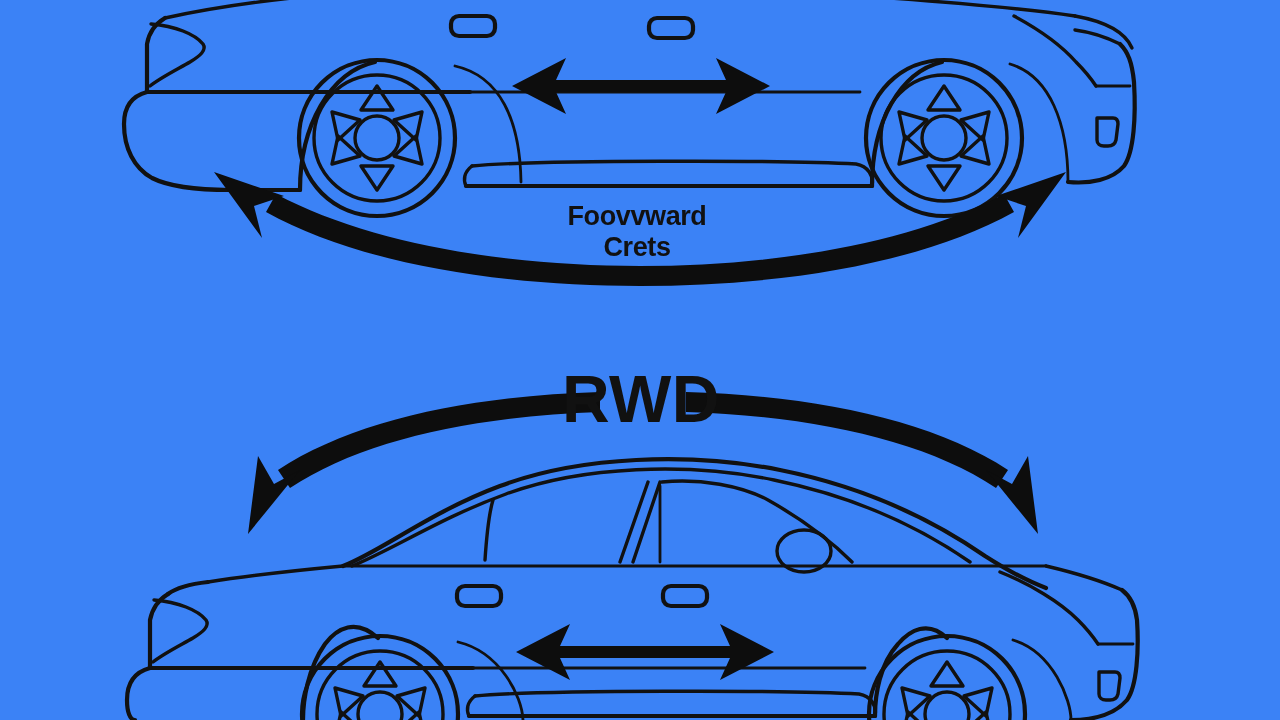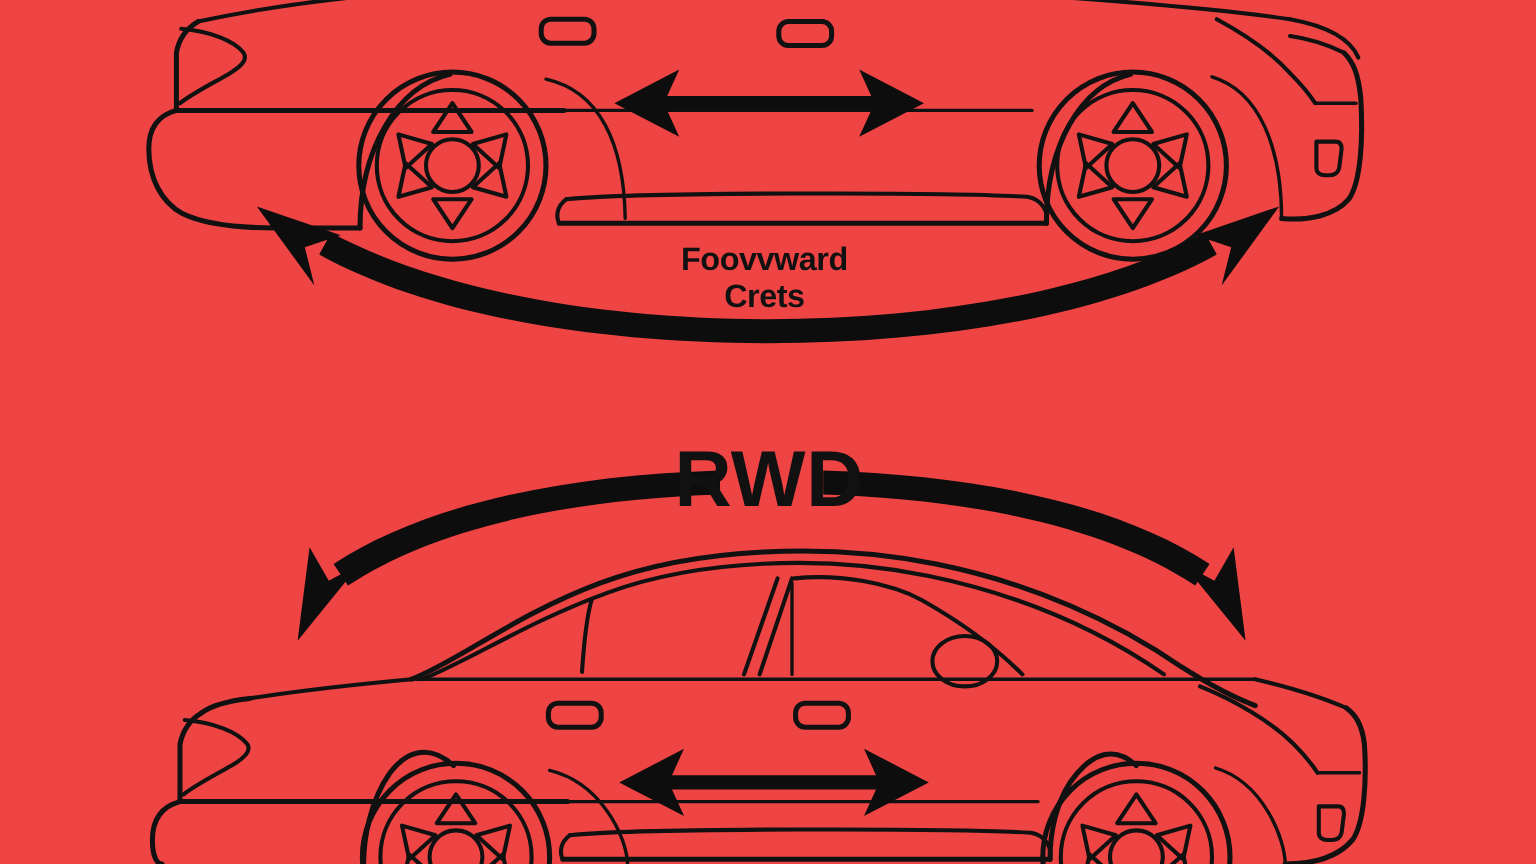--- a/index.html
+++ b/index.html
@@ -11,21 +11,21 @@
   body {
     width: 1280px;
     height: 720px;
     overflow: hidden;
     font-family: "Liberation Sans", sans-serif;
   }
   #stage {
     position: relative;
     width: 1280px;
     height: 720px;
-    background: #ef4444;
+    background: #3b82f6;
     text-align: center;
   }
   #stage svg.layer {
     position: absolute;
     top: 0;
     left: 0;
     width: 1280px;
     height: 720px;
   }
   .ink {

